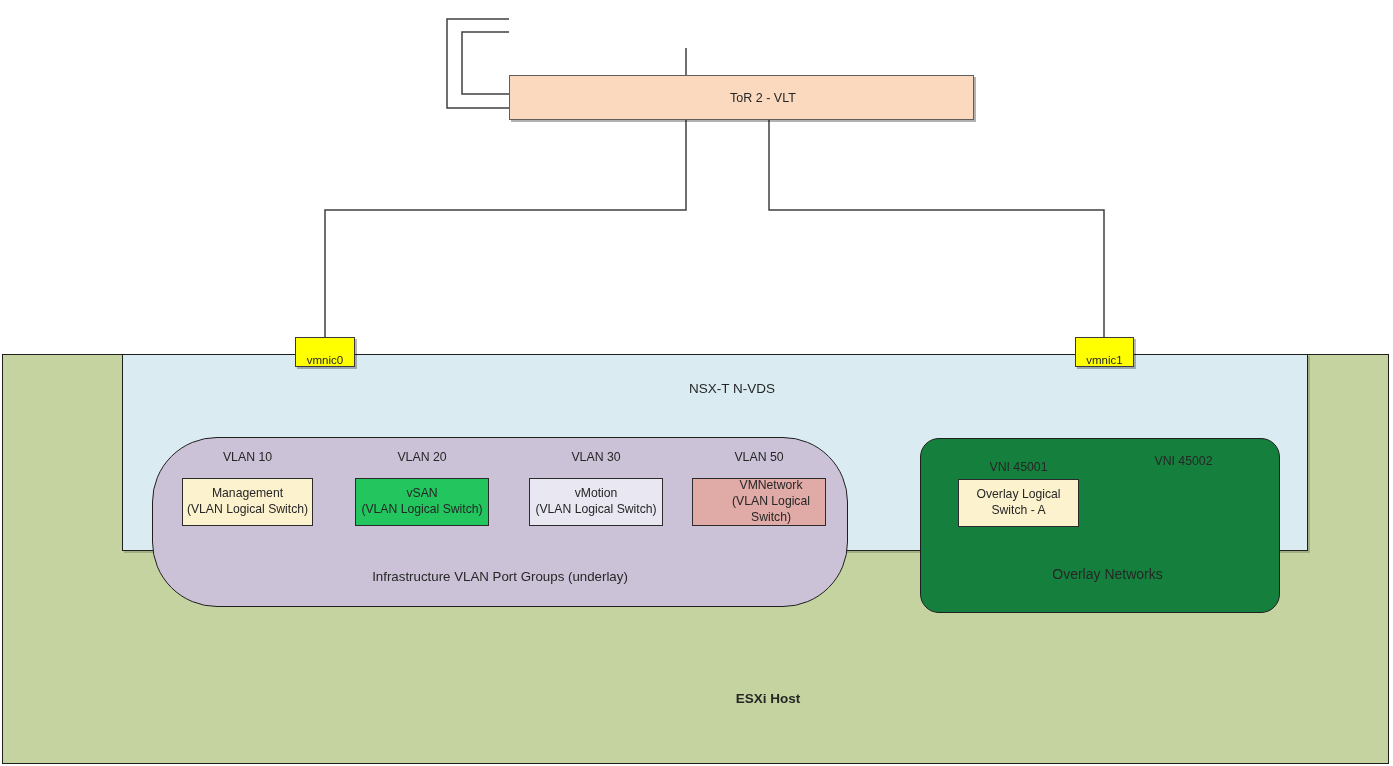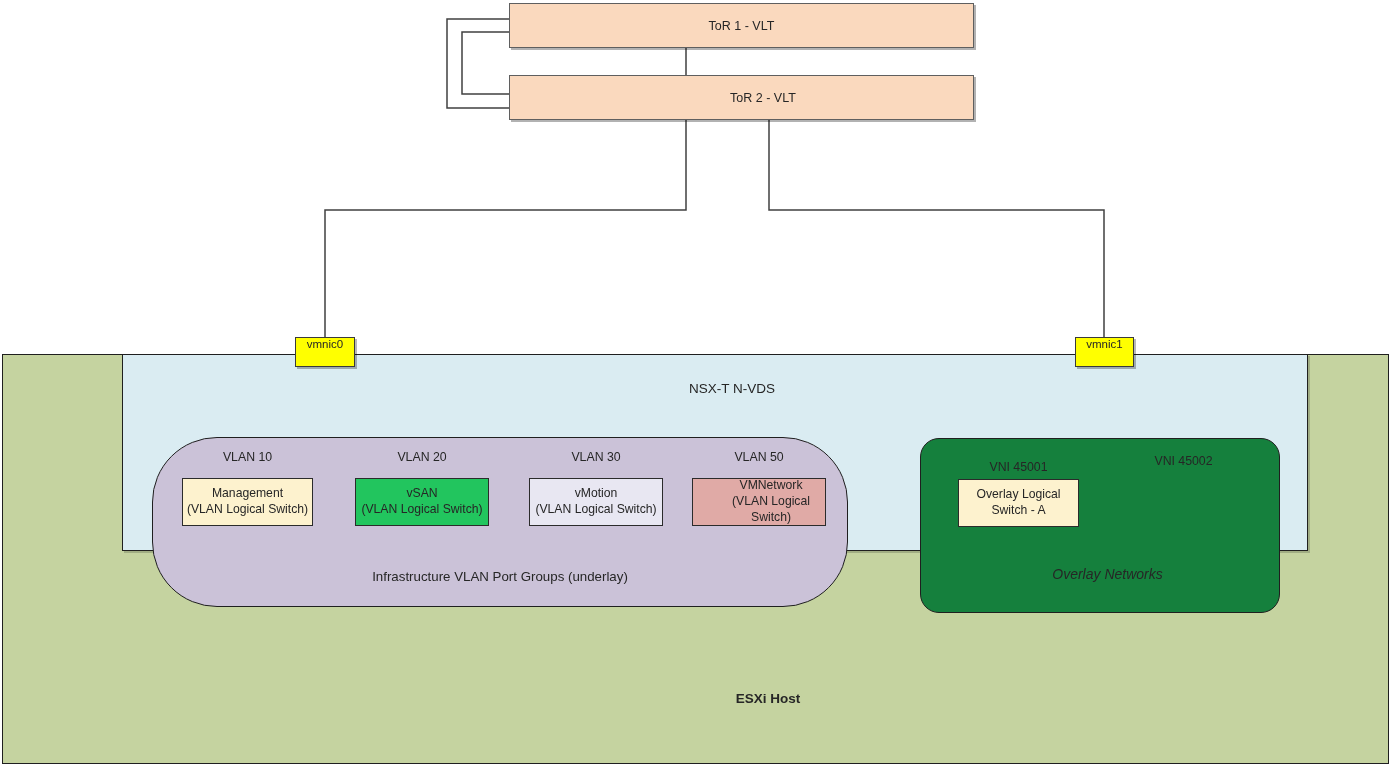--- a/index.html
+++ b/index.html
@@ -44,21 +44,21 @@
   .nvds-label {
     left: 632px; top: 381px; width: 200px;
     text-align: center; font-size: 13.5px;
     z-index: 4;
   }
   .vmnic {
     top: 337px; width: 60px; height: 30px;
     background: #FFFF00;
     border: 1.4px solid #3a3a3a;
     box-shadow: 2px 2px 0 rgba(0,0,0,0.28);
-    display: flex; align-items: flex-start; justify-content: center;
+    display: flex; align-items: flex-end; justify-content: center;
     font-size: 11.5px;
     z-index: 6;
   }
   .vmnic0 { left: 295px; }
   .vmnic1 { left: 1075px; width: 59px; }
   .vlan-group {
     left: 152px; top: 437px; width: 696px; height: 170px;
     background: #CBC2D8;
     border: 1.6px solid #1f1f1f;
     border-radius: 65px;
@@ -78,42 +78,39 @@
   .switch-box {
     position: absolute; height: 48px;
     border: 1.3px solid #2b2b2b;
     display: flex; flex-direction: column; align-items: center; justify-content: center;
     text-align: center; font-size: 12.2px; line-height: 1.3;
   }
   .group-caption {
     position: absolute; left: 0; width: 100%;
     text-align: center; font-size: 13.3px;
   }
-  .overlay-caption { font-size: 14px; padding-left: 15px; font-style: italic; }
+  .overlay-caption { font-size: 14px; padding-left: 15px; }
   .esxi-label {
     left: 698px; top: 691px; width: 140px;
     text-align: center; font-weight: bold; font-size: 13.5px;
     z-index: 4;
   }
 </style>
 </head>
 <body>
 
 <div class="canvas">
 
   <svg class="lines-layer" viewBox="0 0 1393 766" xmlns="http://www.w3.org/2000/svg">
     <path d="M509,19 H447 V108 H509" fill="none" stroke="#404040" stroke-width="1.5"></path>
     <path d="M509,32 H462 V94 H509" fill="none" stroke="#404040" stroke-width="1.5"></path>
     <path d="M686,48 V210 H325 V337" fill="none" stroke="#404040" stroke-width="1.5"></path>
     <path d="M769,120 V210 H1104 V337" fill="none" stroke="#404040" stroke-width="1.5"></path>
   </svg>
 
-  <div class="box tor-box tor1">
-    <span>ToR 1 - VLT</span>
-  </div>
   <div class="box tor-box tor2">
     <span>ToR 2 - VLT</span>
   </div>
 
   <div class="box esxi-box"></div>
   <div class="box esxi-label">ESXi Host</div>
 
   <div class="box nvds-box"></div>
   <div class="box nvds-label">NSX-T N-VDS</div>
 

